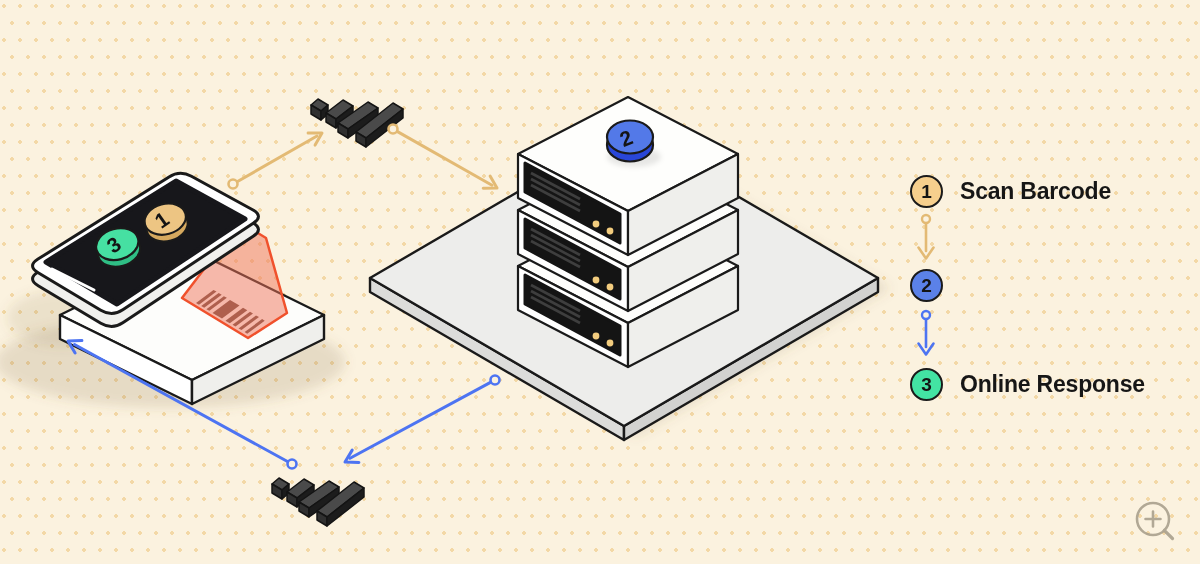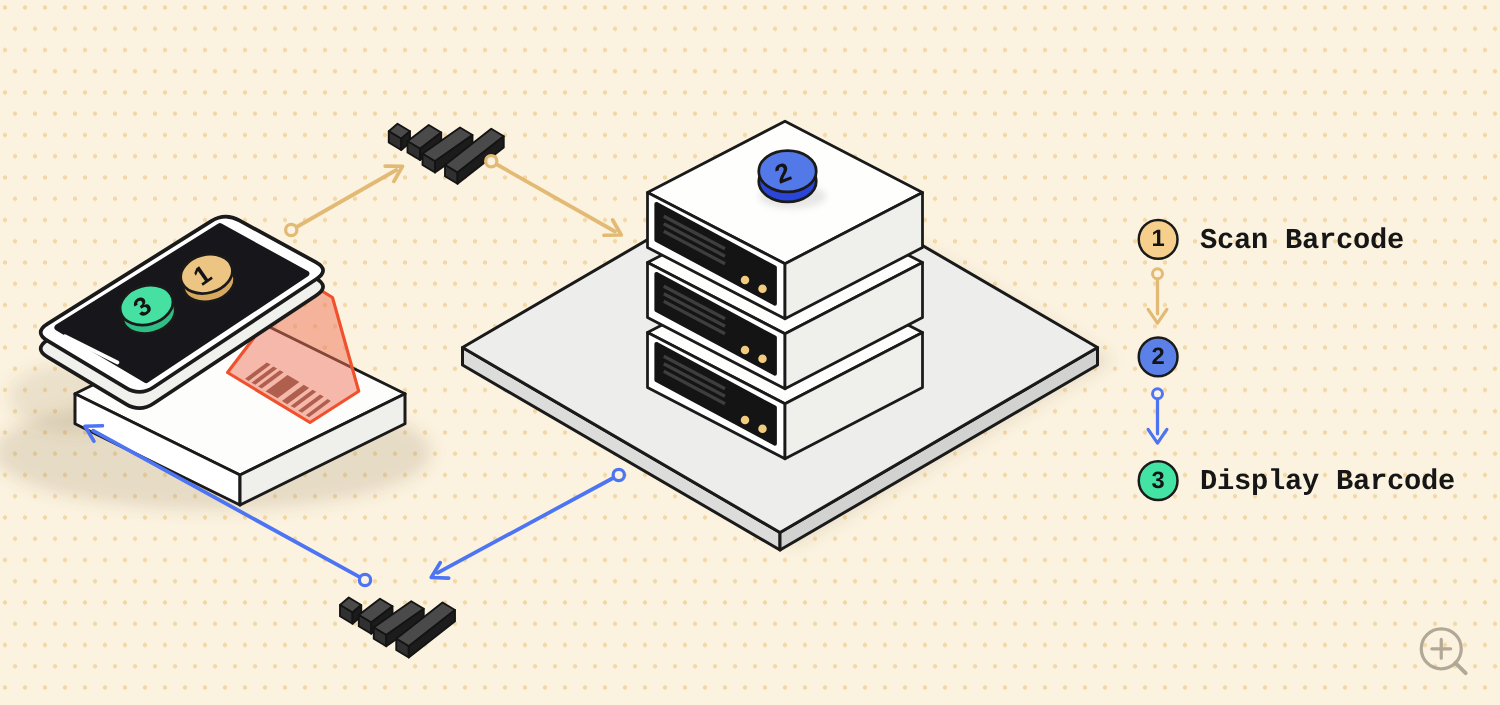--- a/index.html
+++ b/index.html
@@ -19,21 +19,21 @@
   .legend{position:absolute;left:910px;top:0;width:290px;height:564px;}
   .step{position:absolute;display:flex;align-items:center;}
   .step .badge{
     width:33px;height:33px;border-radius:50%;
     border:2.5px solid #1A1A1A;box-sizing:border-box;
     display:flex;align-items:center;justify-content:center;
     font-size:19px;font-weight:700;color:#141414;flex:0 0 auto;
   }
   .step .lbl{
     margin-left:17px;font-size:23px;font-weight:700;color:#161616;
-    white-space:nowrap;letter-spacing:-0.2px;font-family:Liberation Mono, monospace;
+    white-space:nowrap;letter-spacing:-0.2px;
   }
   svg text{font-family:"Liberation Sans",sans-serif;font-weight:700;fill:#141414;text-anchor:middle;}
 </style>
 </head>
 <body>
 
 <div class="stage">
 
 <svg class="art" width="1200" height="564" viewBox="0 0 1200 564">
   <defs>
@@ -232,17 +232,17 @@
 <div class="legend">
   <div class="step" style="top:175px">
     <span class="badge" style="background-color: rgb(246, 207, 141);">1</span>
     <span class="lbl">Scan Barcode</span>
   </div>
   <div class="step" style="top:269px">
     <span class="badge" style="background-color: rgb(91, 129, 232);">2</span>
   </div>
   <div class="step" style="top:368px">
     <span class="badge" style="background-color: rgb(67, 227, 163);">3</span>
-    <span class="lbl">Display Barcode</span>
+    <span class="lbl">Online Response</span>
   </div>
 </div>
 
 </div>
 
 </body></html>

